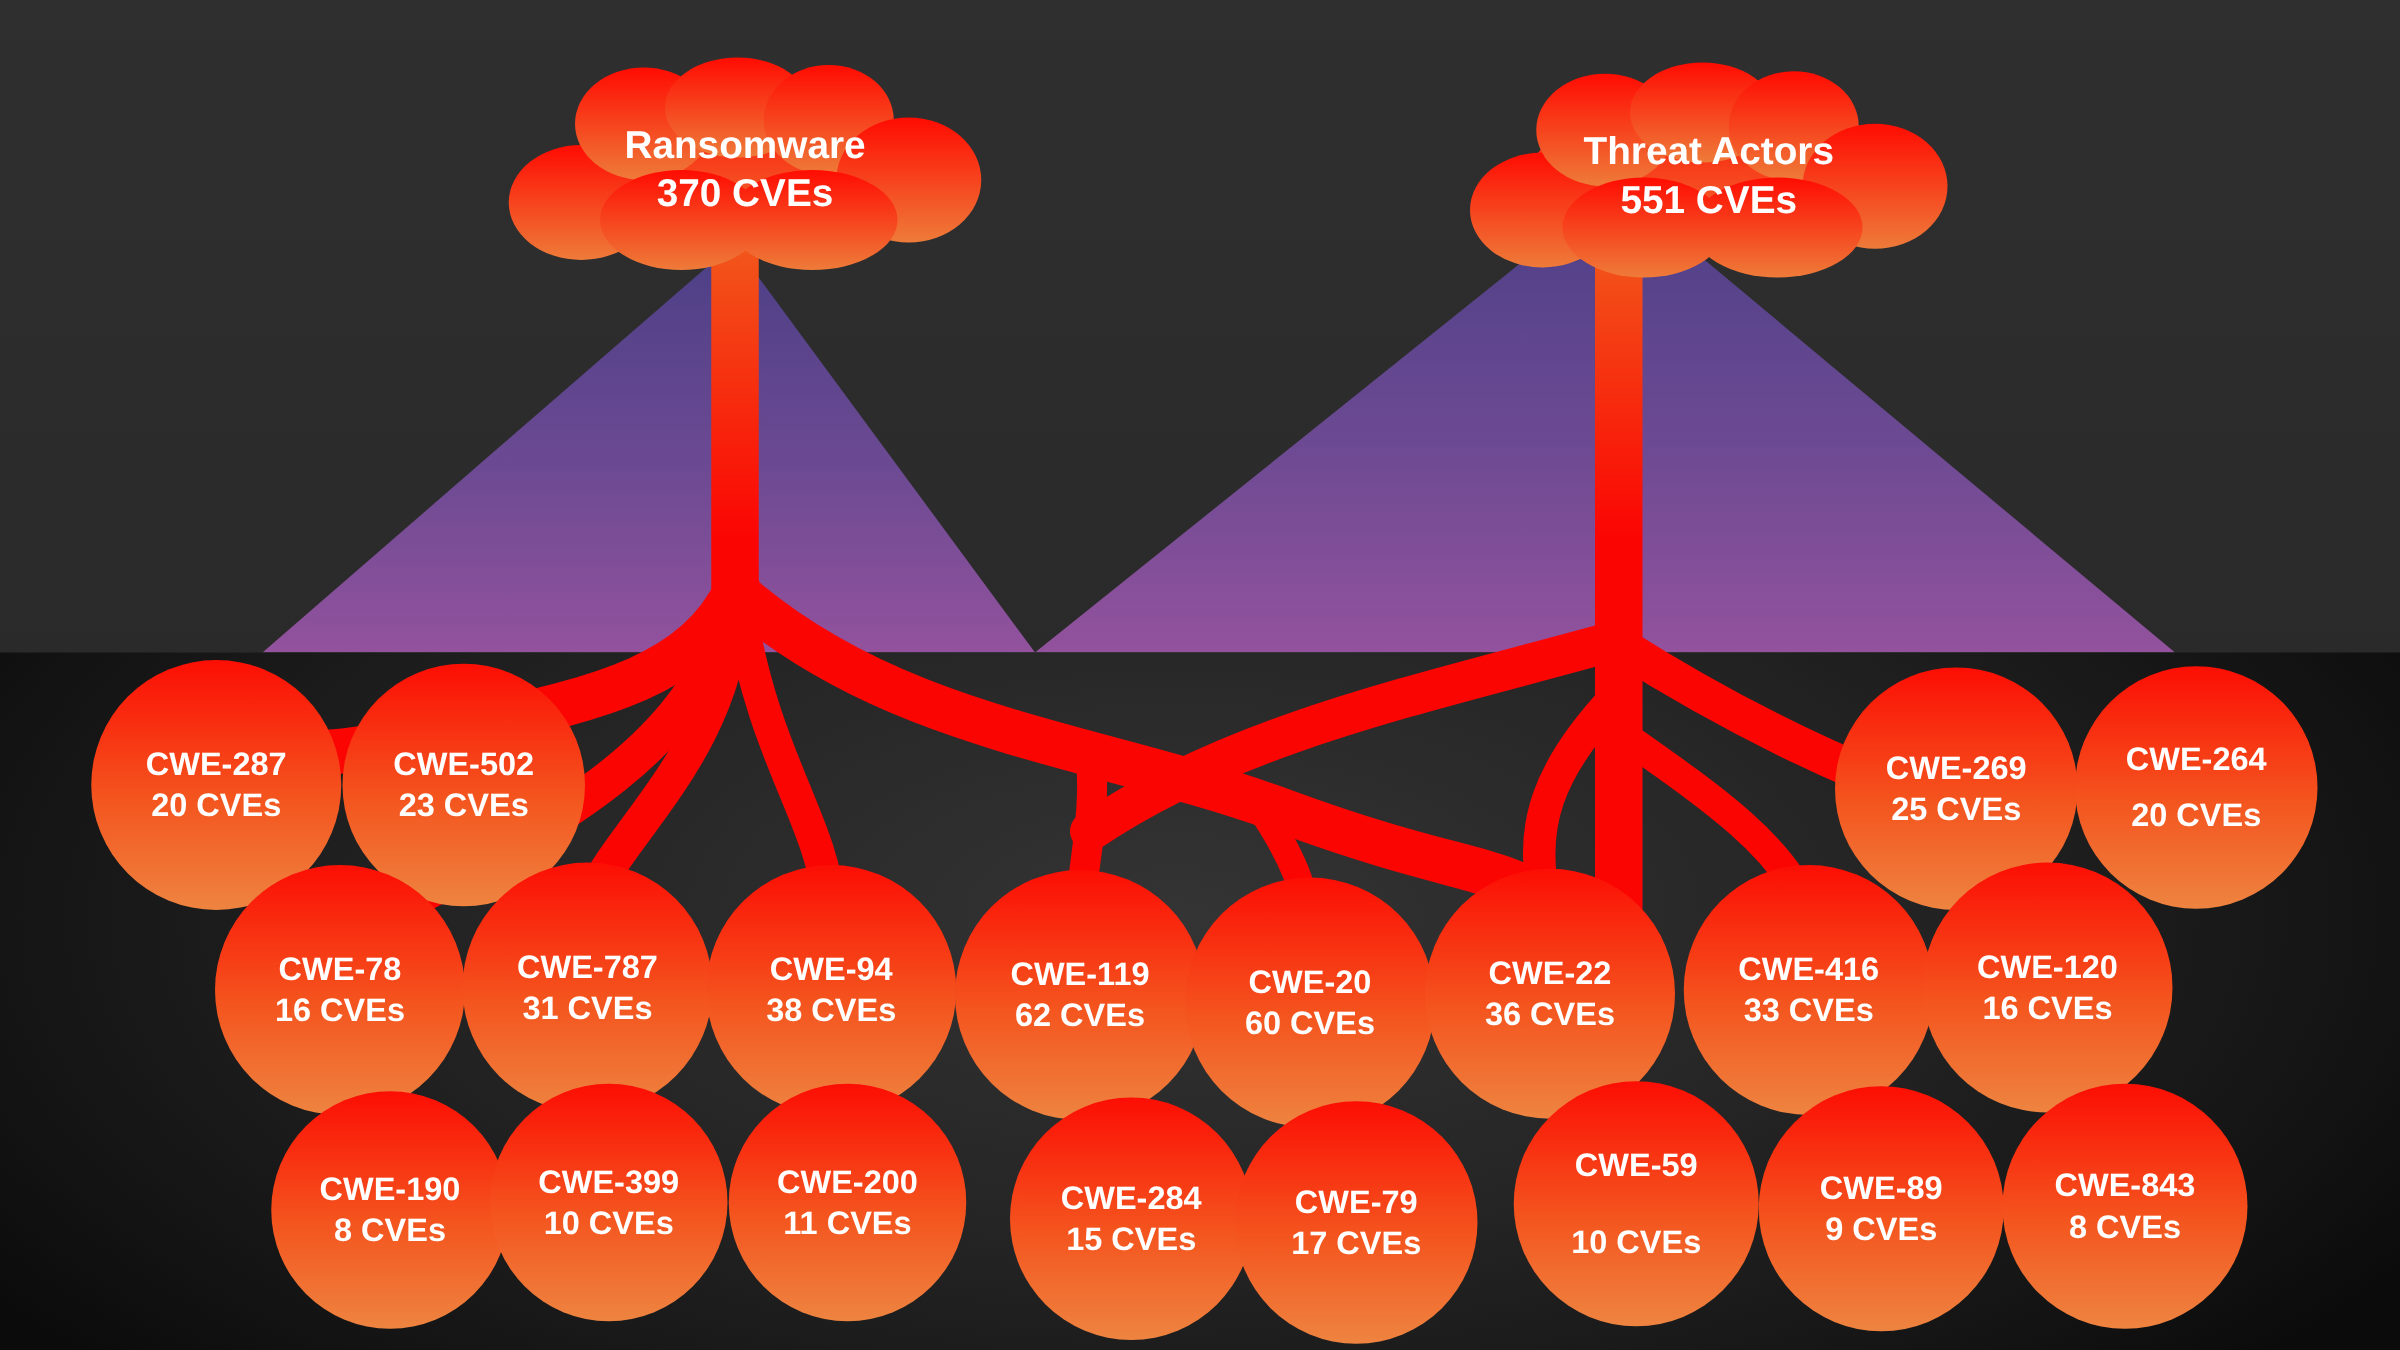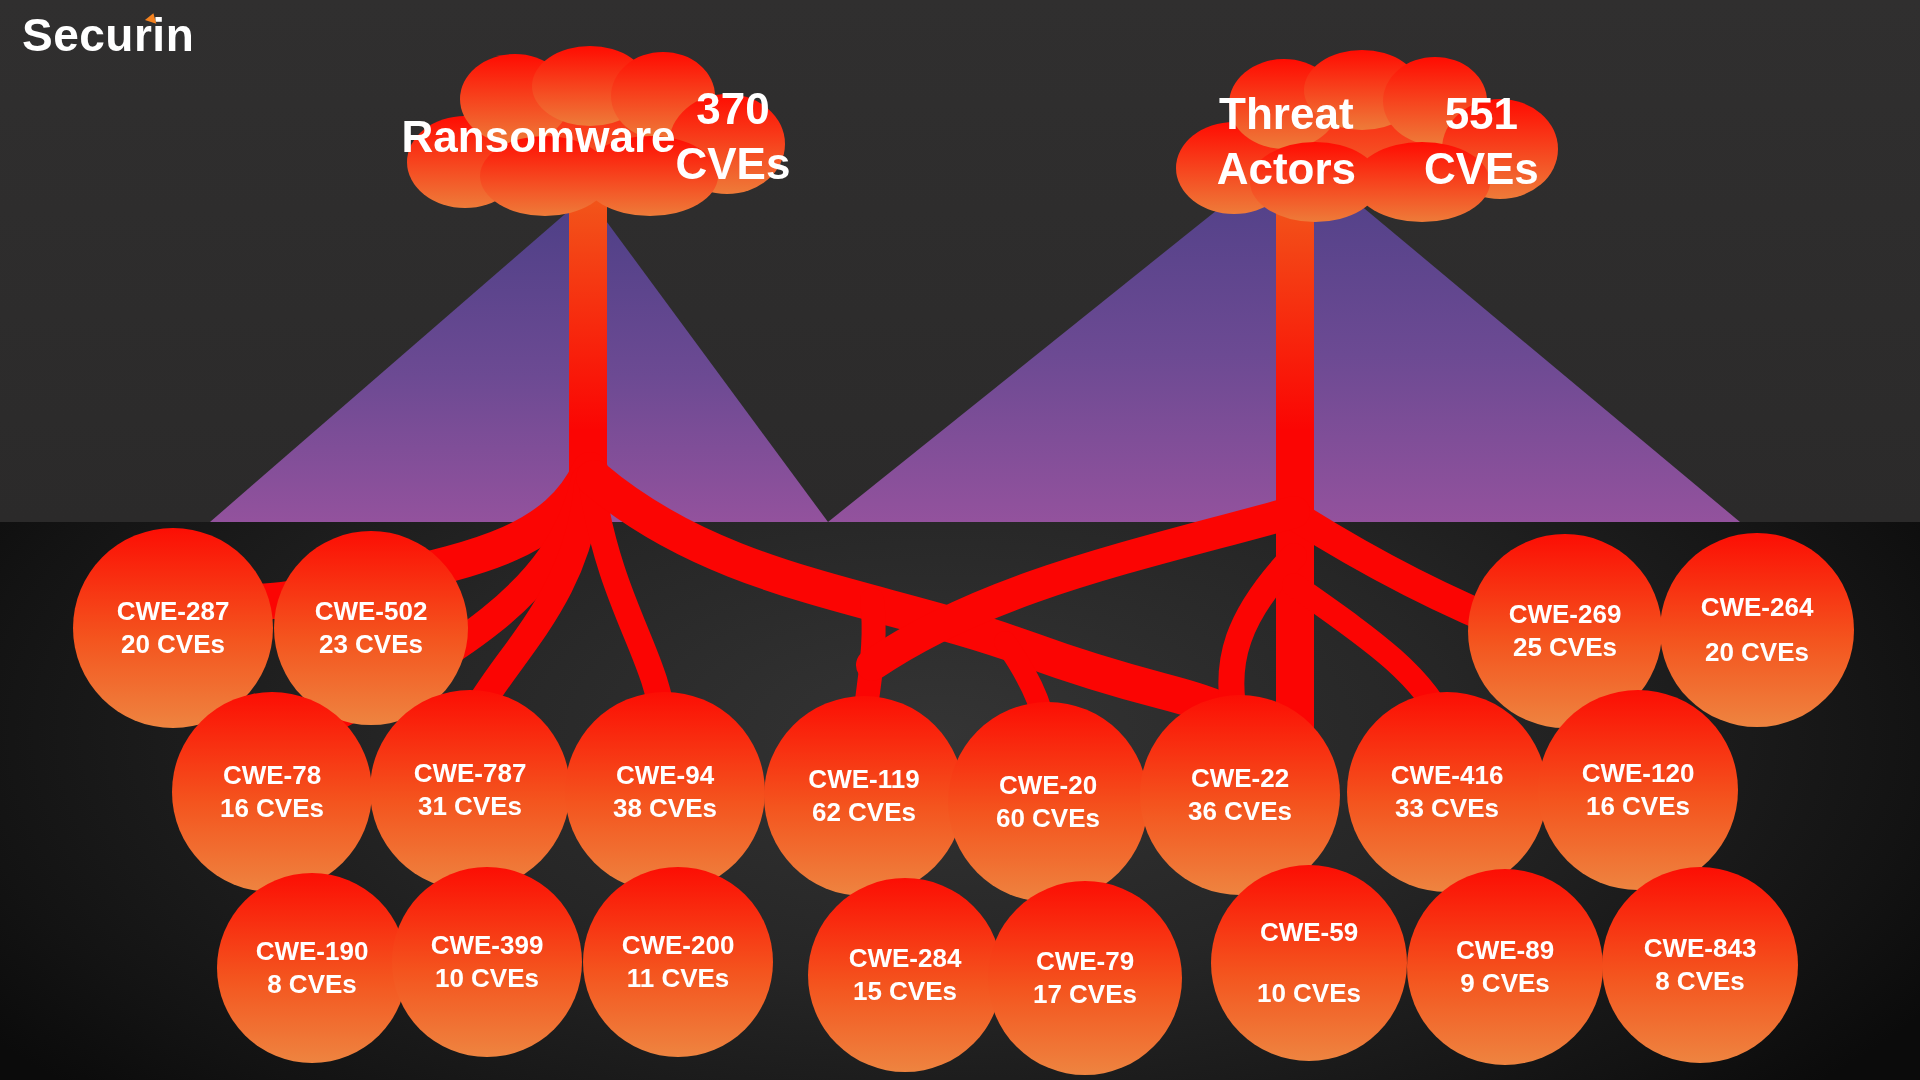--- a/index.html
+++ b/index.html
@@ -20,23 +20,23 @@
        background:linear-gradient(180deg,#4c3f86 0%,#6c4a93 55%,#93529d 100%);
        clip-path:polygon(61% 0, 100% 100%, 0 100%);}
   .mountain-right{left:828px;top:149px;width:912px;height:373px;
        background:linear-gradient(180deg,#4c3f86 0%,#6c4a93 55%,#93529d 100%);
        clip-path:polygon(51% 0, 100% 100%, 0 100%);}
   
   .lava{position:absolute;left:0;top:0;width:1920px;height:1080px;}
   
   .cloud{position:absolute;}
   .cloud svg{position:absolute;left:0;top:0;}
-  .cloud-text{position:absolute;inset:0;display:flex;flex-direction:row;
+  .cloud-text{position:absolute;inset:0;display:flex;flex-direction:column;
       align-items:center;justify-content:center;color:#fff;font-weight:700;
-      font-size:44px;line-height:1.25;text-align:center;padding-top:6px;}
+      font-size:31px;line-height:1.25;text-align:center;padding-top:6px;}
   
   .node{position:absolute;border-radius:50%;
       background:linear-gradient(180deg,#fc0e04 0%,#f4541e 55%,#ee8440 100%);
       display:flex;flex-direction:column;align-items:center;justify-content:center;
       color:#fff;font-weight:700;font-size:26px;line-height:1.27;text-align:center;}
   
   .logo{position:absolute;left:22px;top:8px;color:#fff;font-weight:700;
       font-size:46px;letter-spacing:0.5px;}
   .logo-accent{position:absolute;left:124px;top:5px;width:0;height:0;
       border-left:6px solid transparent;border-right:6px solid transparent;
@@ -208,18 +208,14 @@
       <div class="node" style="left: 1407px; top: 869px; width: 196px; height: 196px; align-items: center;">
         <span>CWE-89</span>
         <span>9 CVEs</span>
       </div>
       <div class="node" style="left: 1602px; top: 867px; width: 196px; height: 196px;">
         <span>CWE-843</span>
         <span>8 CVEs</span>
       </div>
     </div>
 
-  <div class="logo">
-    <span>Securin</span>
-    <span class="logo-accent"></span>
-  </div>
 
 </div>
 
 </body></html>

